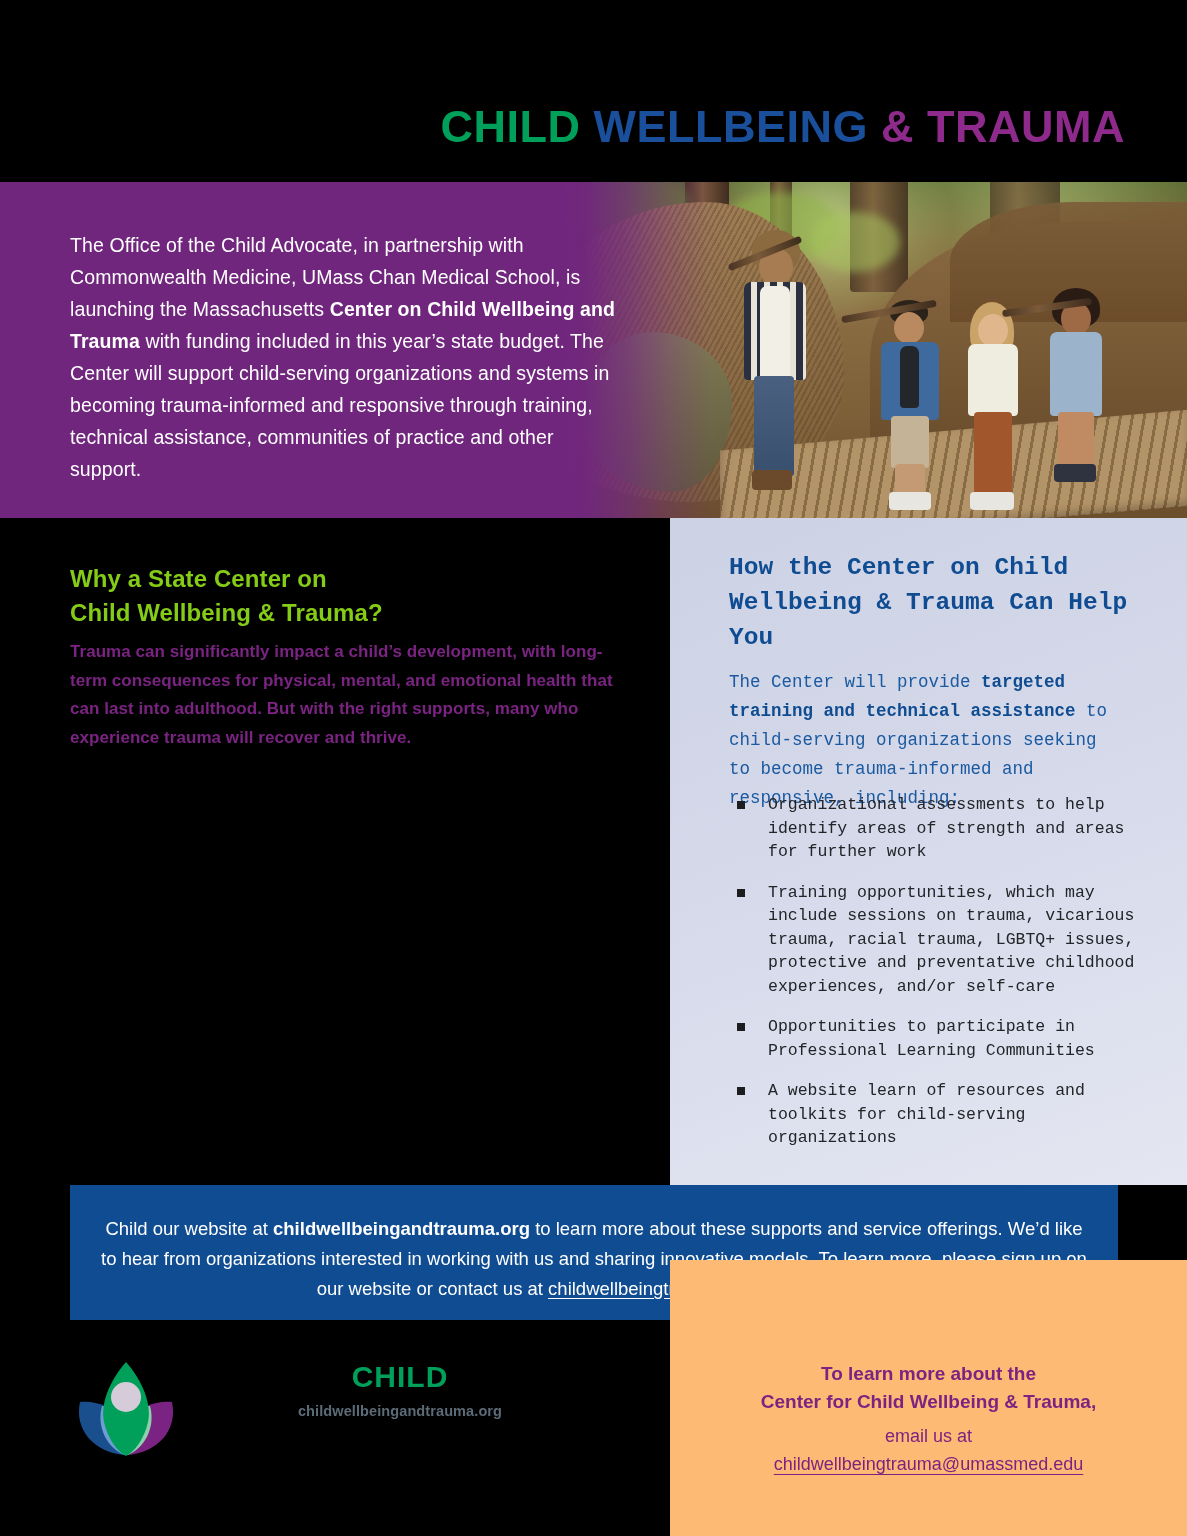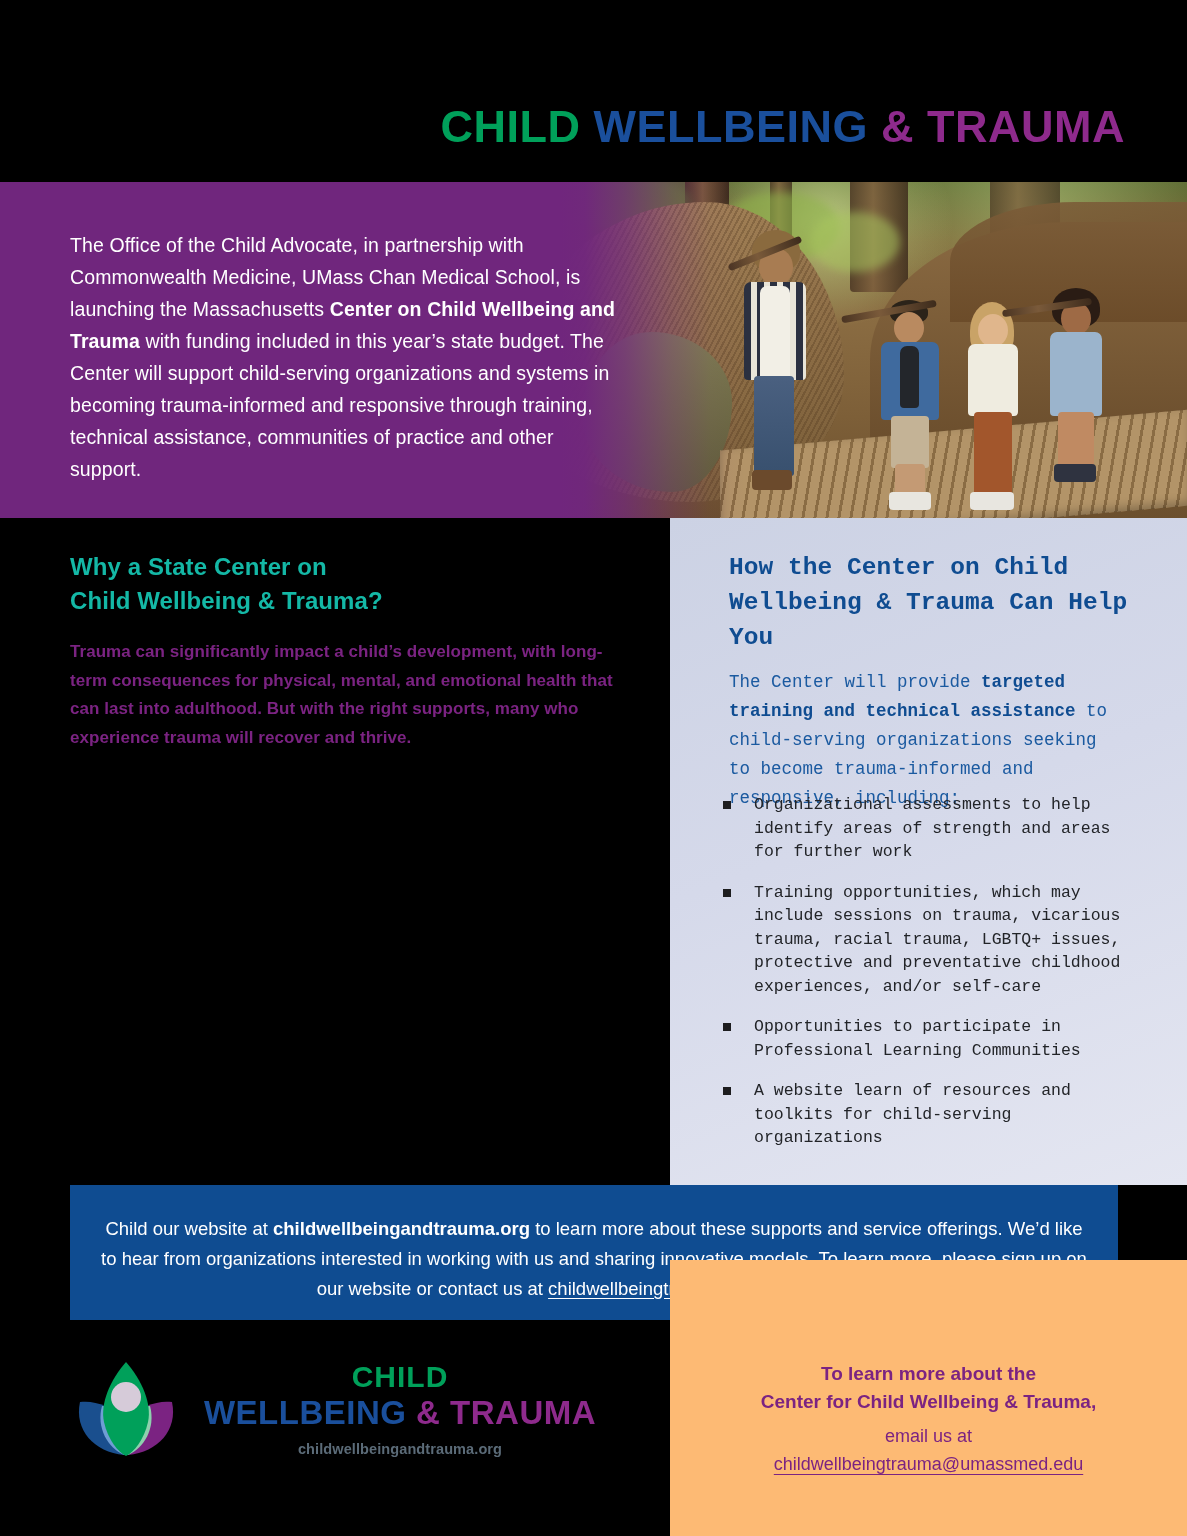--- a/index.html
+++ b/index.html
@@ -146,23 +146,23 @@
   
   .left-col {
     position: absolute;
     left: 0; top: 518px;
     width: 670px;
     height: 667px;
     background: #000000;
   }
   .left-heading {
     position: absolute;
-    left: 70px; top: 32px;
+    left: 70px; top: 44px;
     width: 560px;
-    color: #14b8a6;
+    color: #84cc16;
     font-size: 24px;
     font-weight: bold;
     line-height: 34px;
     letter-spacing: 0.1px;
   }
   .left-body {
     position: absolute;
     left: 70px; top: 120px;
     width: 556px;
     color: #7b2382;
@@ -196,21 +196,21 @@
     left: 59px; top: 150px;
     width: 380px;
     color: #1b5aa0;
     font-size: 17.5px;
     line-height: 29px;
   }
   .right-intro b { font-weight: bold; color: #0f4c91; }
 
   .bullets {
     position: absolute;
-    left: 51px; top: 275px;
+    left: 65px; top: 275px;
     width: 410px;
     margin: 0;
     padding: 0;
     list-style: none;
   }
   .bullets li {
     position: relative;
     padding-left: 33px;
     margin-bottom: 17px;
     color: #222428;
@@ -444,23 +444,20 @@
 
           <path d="M78 46 C 84 68, 72 88, 56 95 L 56 62 C 62 52, 70 46, 78 46 Z" fill="#8ed0ae"></path>
 
           <path d="M54 2 C 38 20, 28 44, 32 62 C 36 80, 46 92, 54 96 C 62 92, 72 80, 76 62 C 80 44, 70 20, 54 2 Z" fill="#00a05a"></path>
 
           <circle cx="54" cy="37" r="15" fill="#d6cbd9"></circle>
         </svg>
       </div>
       <div class="logo-type">
         <div class="logo-child">CHILD</div>
-        <div class="logo-wt">
-          <span class="t-blue">WELLBEING</span><span class="t-purple"> &amp; </span><span class="t-purple">TRAUMA</span>
-        </div>
         <div class="logo-url">childwellbeingandtrauma.org</div>
       </div>
     </div>
   </div>
 
   <div class="footer-right">
     <div class="fr-inner">
       <div class="fr-bold">
         <span>To learn more about the</span><br>
         <span>Center for Child Wellbeing &amp; Trauma,</span>

